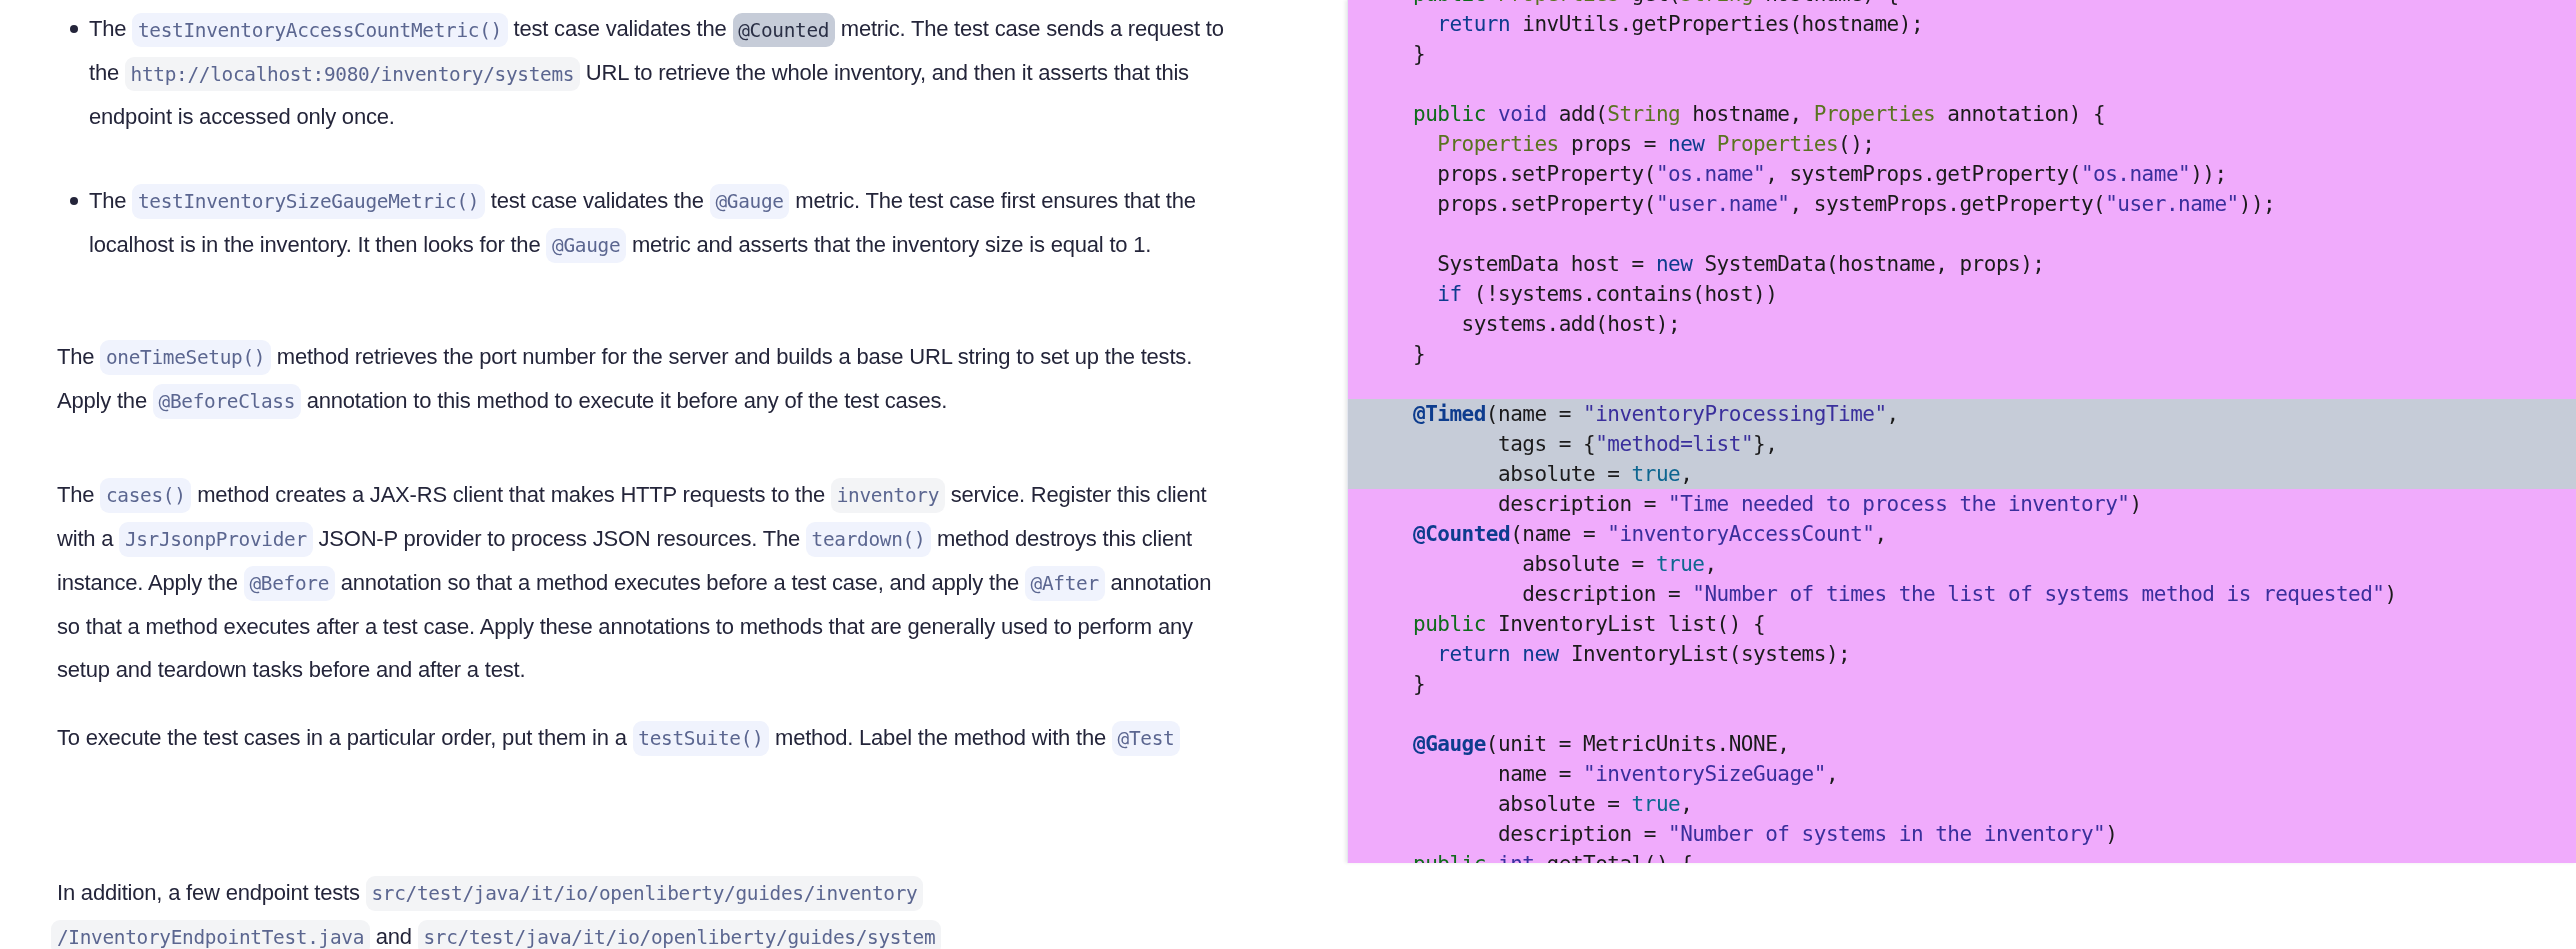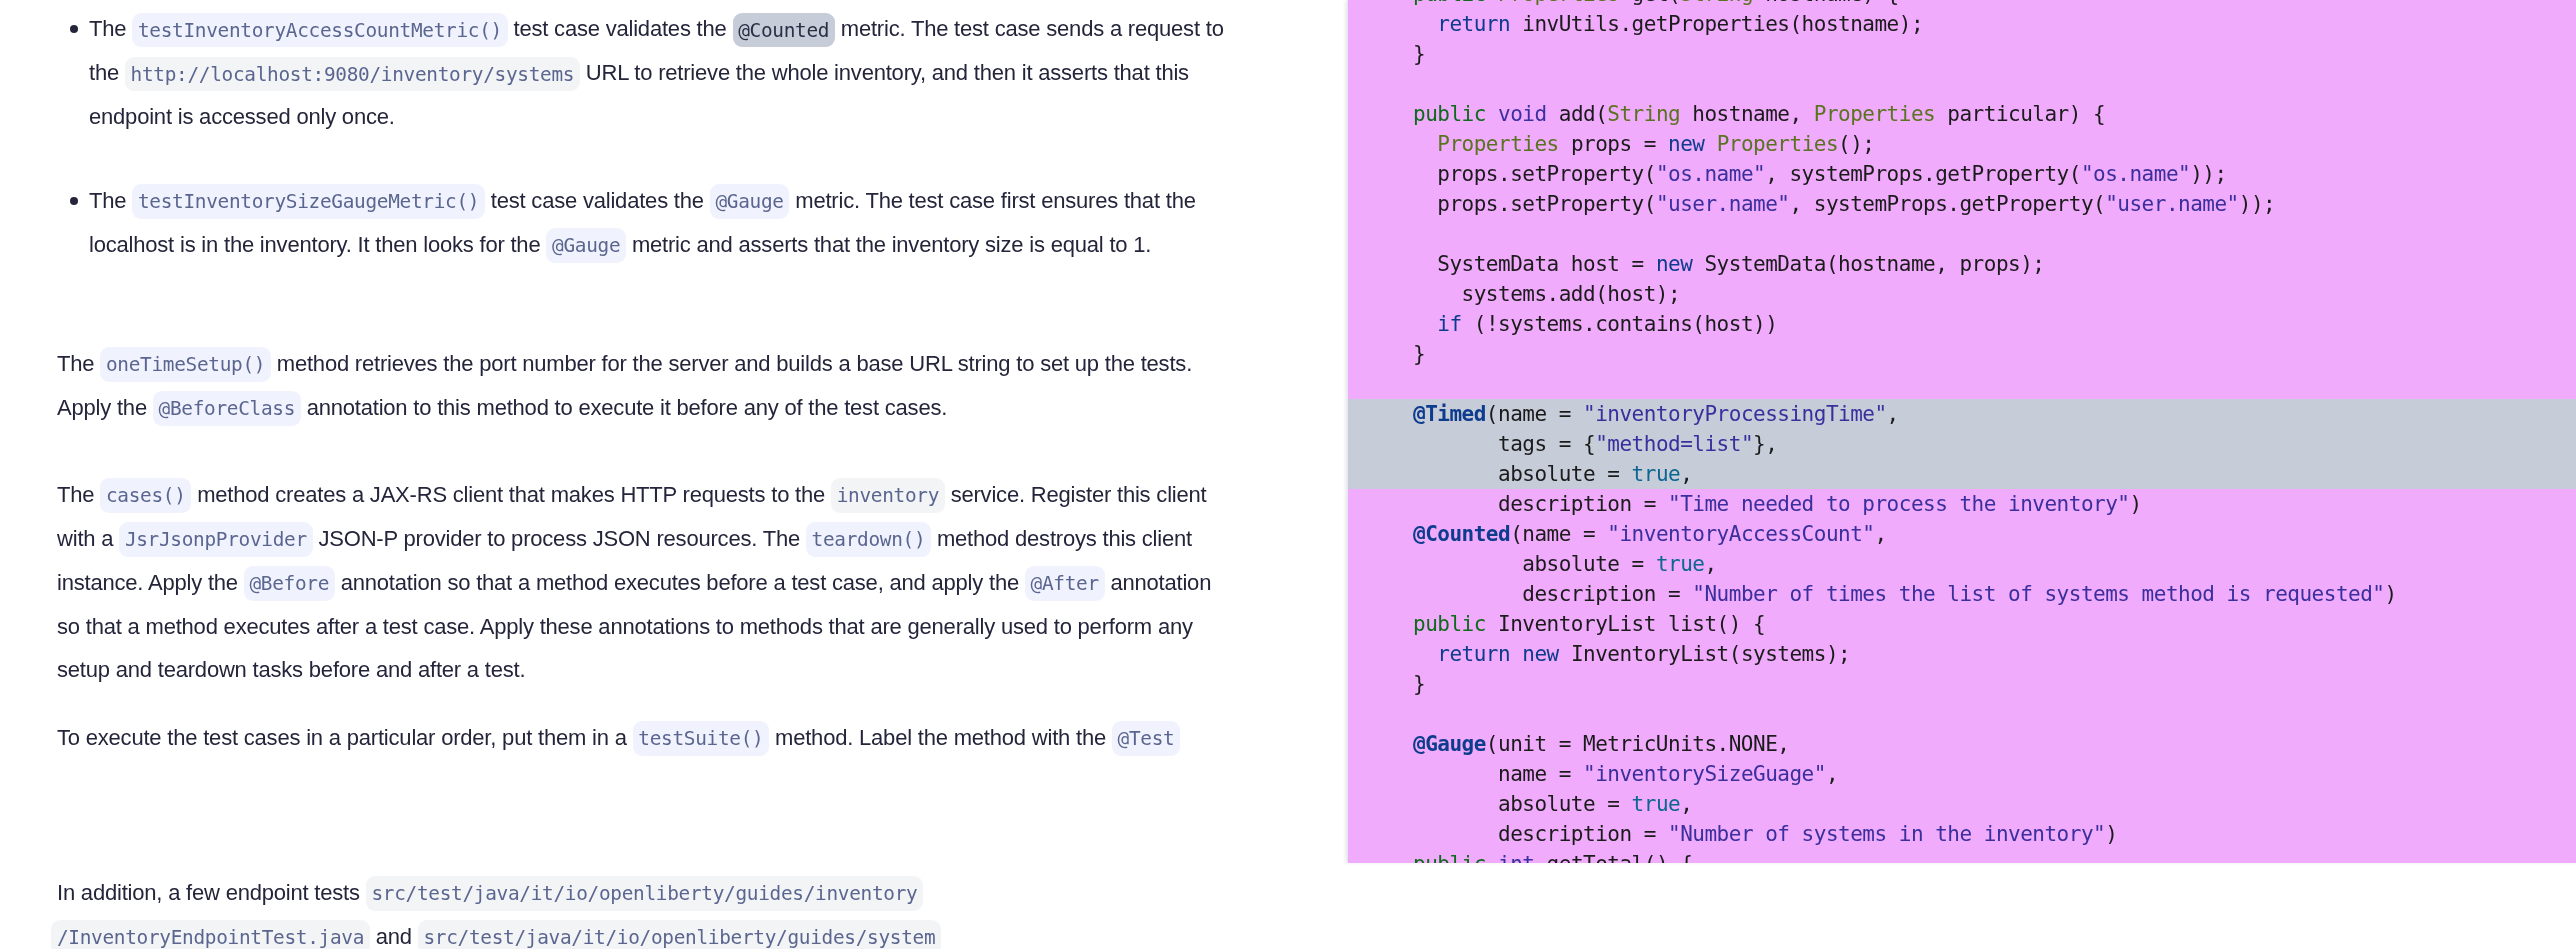--- a/index.html
+++ b/index.html
@@ -25,21 +25,21 @@
   }
   code {
     font-family: "DejaVu Sans Mono", "Liberation Mono", monospace;
     font-size: 19.4px; color: #5b6690; background: #f0f3fd;
     padding: 5.7px 5.7px; border-radius: 9px; letter-spacing: -0.3px;
   }
   code.gray { background: #f3f4f6; }
   code.active { background: #c6ccd8; color: #2a2f45; }
   .p1 { position: absolute; top: 7.3px; }
   .p2 { position: absolute; top: 179px; }
-  .p3 { position: absolute; top: 342px; }
+  .p3 { position: absolute; top: 335px; }
   .p4 { position: absolute; top: 473px; }
   .p5 { position: absolute; top: 716px; }
   .p6 { position: absolute; top: 871px; }
 
   .code-panel {
     position: absolute; left: 1347px; top: 0; width: 1229px; height: 863px;
     background: #f0abfc; overflow: hidden;
     box-shadow: -2.4px 0 3.2px rgba(0,0,0,0.08);
     border-left: 0.8px solid #e3e6ee;
   }
@@ -104,28 +104,28 @@
     </p>
   </div>
 </div>
 
 <div class="code-panel">
   <div class="code-lines">
     <div class="cl"><span class="k-pub">public</span><span> </span><span class="k-type">Properties</span><span> get(</span><span class="k-type">String</span><span> hostname) {</span></div>
     <div class="cl">  <span class="k-new">return</span><span> invUtils.getProperties(hostname);</span></div>
     <div class="cl"><span>}</span></div>
     <div class="cl"></div>
-    <div class="cl"><span class="k-pub">public</span> <span class="k-void">void</span><span> add(</span><span class="k-type">String</span><span> hostname, </span><span class="k-type">Properties</span><span> particular) {</span></div>
+    <div class="cl"><span class="k-pub">public</span> <span class="k-void">void</span><span> add(</span><span class="k-type">String</span><span> hostname, </span><span class="k-type">Properties</span><span> annotation) {</span></div>
     <div class="cl">  <span class="k-type">Properties</span><span> props = </span><span class="k-new">new</span><span> </span><span class="k-type">Properties</span><span>();</span></div>
     <div class="cl">  <span>props.setProperty(</span><span class="k-str">"os.name"</span><span>, systemProps.getProperty(</span><span class="k-str">"os.name"</span><span>));</span></div>
     <div class="cl">  <span>props.setProperty(</span><span class="k-str">"user.name"</span><span>, systemProps.getProperty(</span><span class="k-str">"user.name"</span><span>));</span></div>
     <div class="cl"></div>
     <div class="cl">  <span>SystemData host = </span><span class="k-new">new</span><span> SystemData(hostname, props);</span></div>
+    <div class="cl">  <span class="k-new">if</span><span> (!systems.contains(host))</span></div>
     <div class="cl">    <span>systems.add(host);</span></div>
-    <div class="cl">  <span class="k-new">if</span><span> (!systems.contains(host))</span></div>
     <div class="cl"><span>}</span></div>
     <div class="cl"></div>
     <div class="cl hl"><span class="k-ann">@Timed</span><span>(name = </span><span class="k-str">"inventoryProcessingTime"</span><span>,</span></div>
     <div class="cl hl">       <span>tags = {</span><span class="k-str">"method=list"</span><span>},</span></div>
     <div class="cl hl">       <span>absolute = </span><span class="k-bool">true</span><span>,</span></div>
     <div class="cl">       <span>description = </span><span class="k-str">"Time needed to process the inventory"</span><span>)</span></div>
     <div class="cl"><span class="k-ann">@Counted</span><span>(name = </span><span class="k-str">"inventoryAccessCount"</span><span>,</span></div>
     <div class="cl">         <span>absolute = </span><span class="k-bool">true</span><span>,</span></div>
     <div class="cl">         <span>description = </span><span class="k-str">"Number of times the list of systems method is requested"</span><span>)</span></div>
     <div class="cl"><span class="k-pub">public</span><span> InventoryList list() {</span></div>

